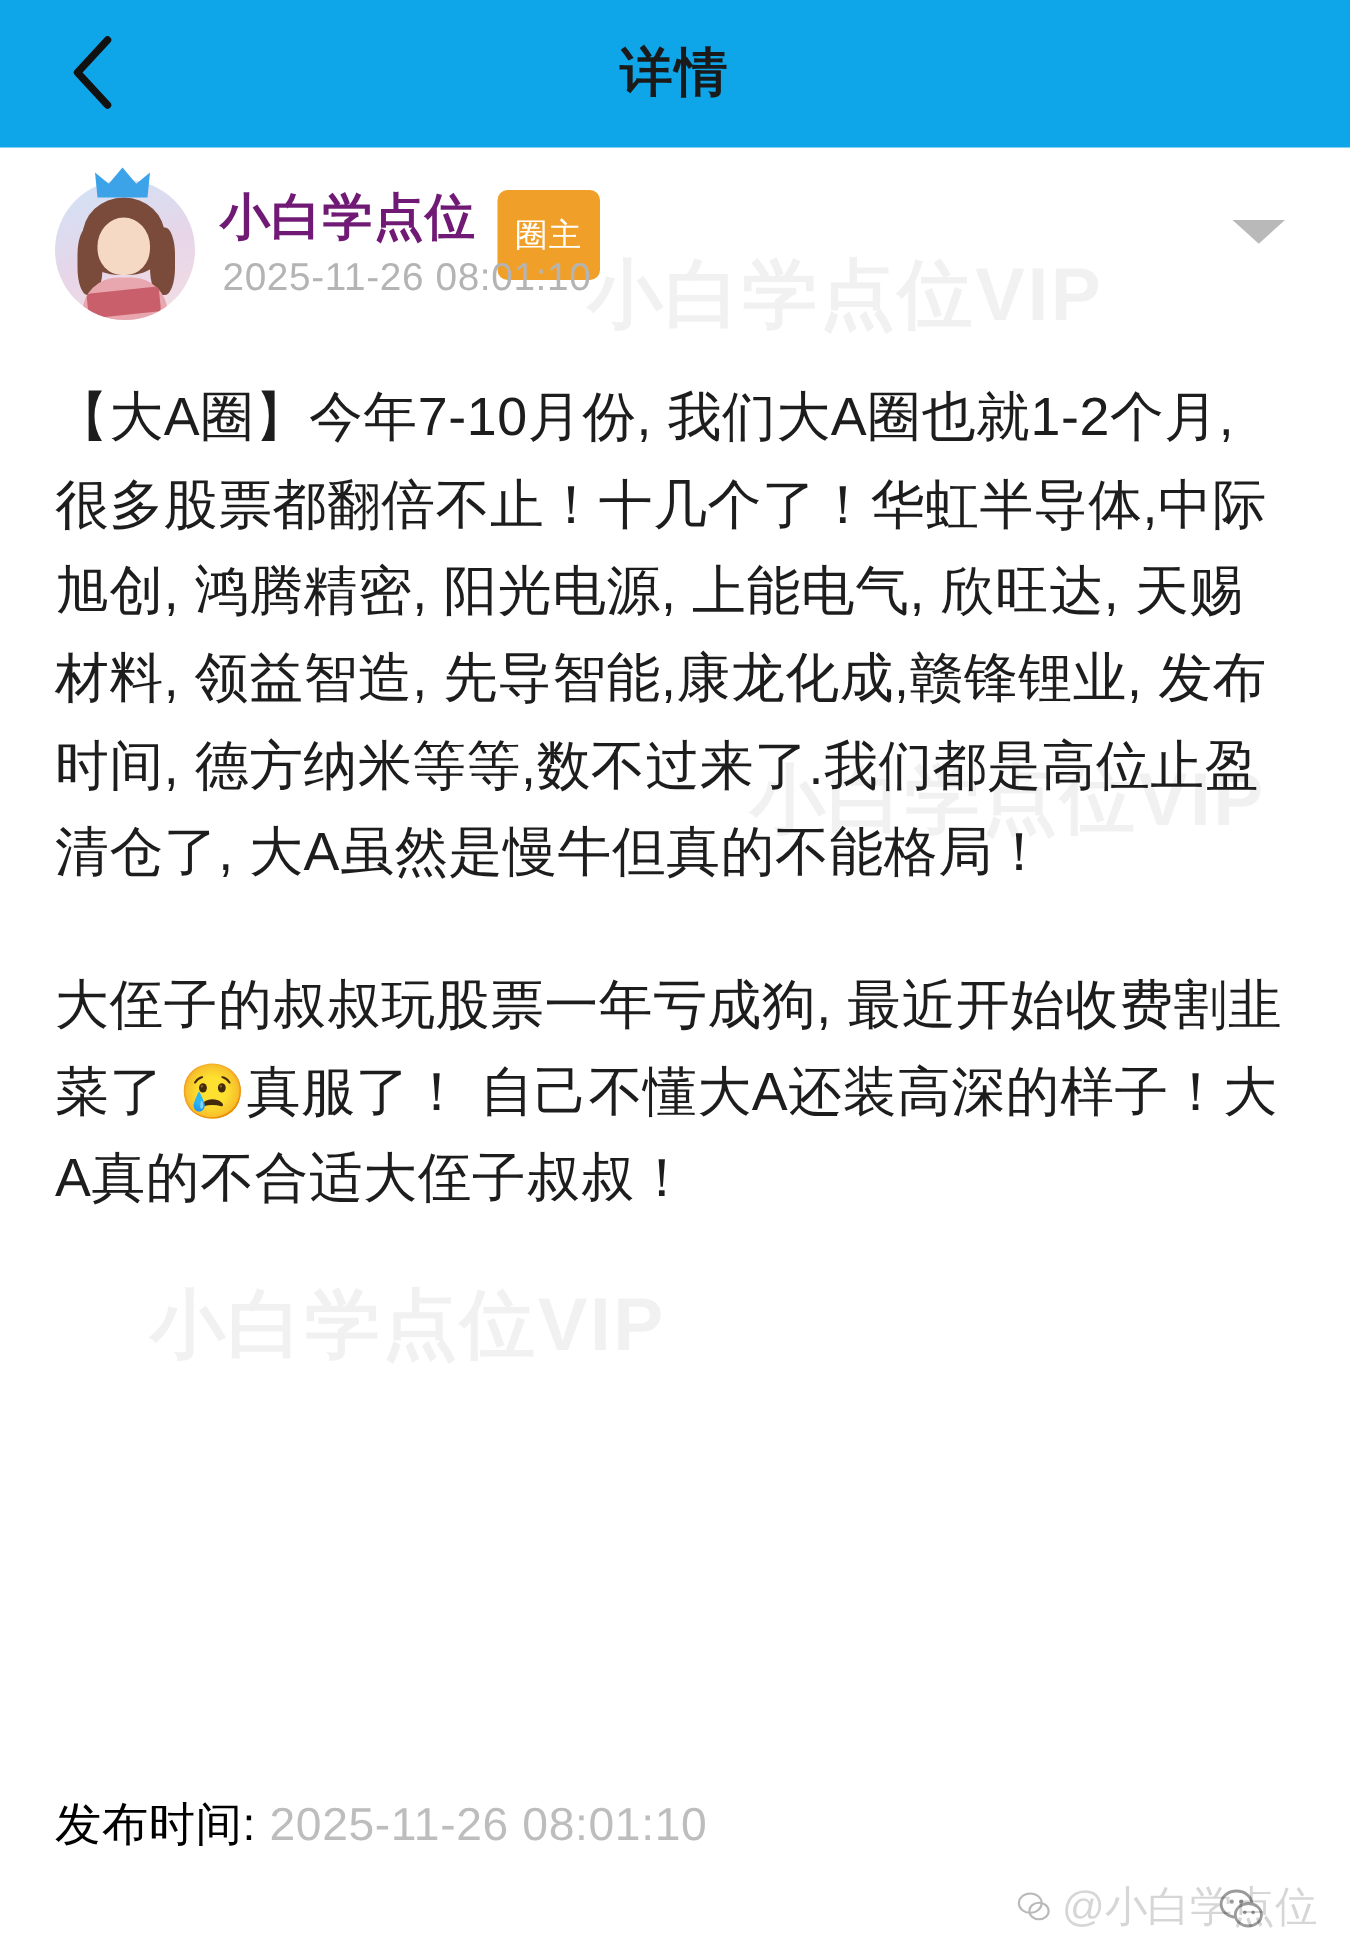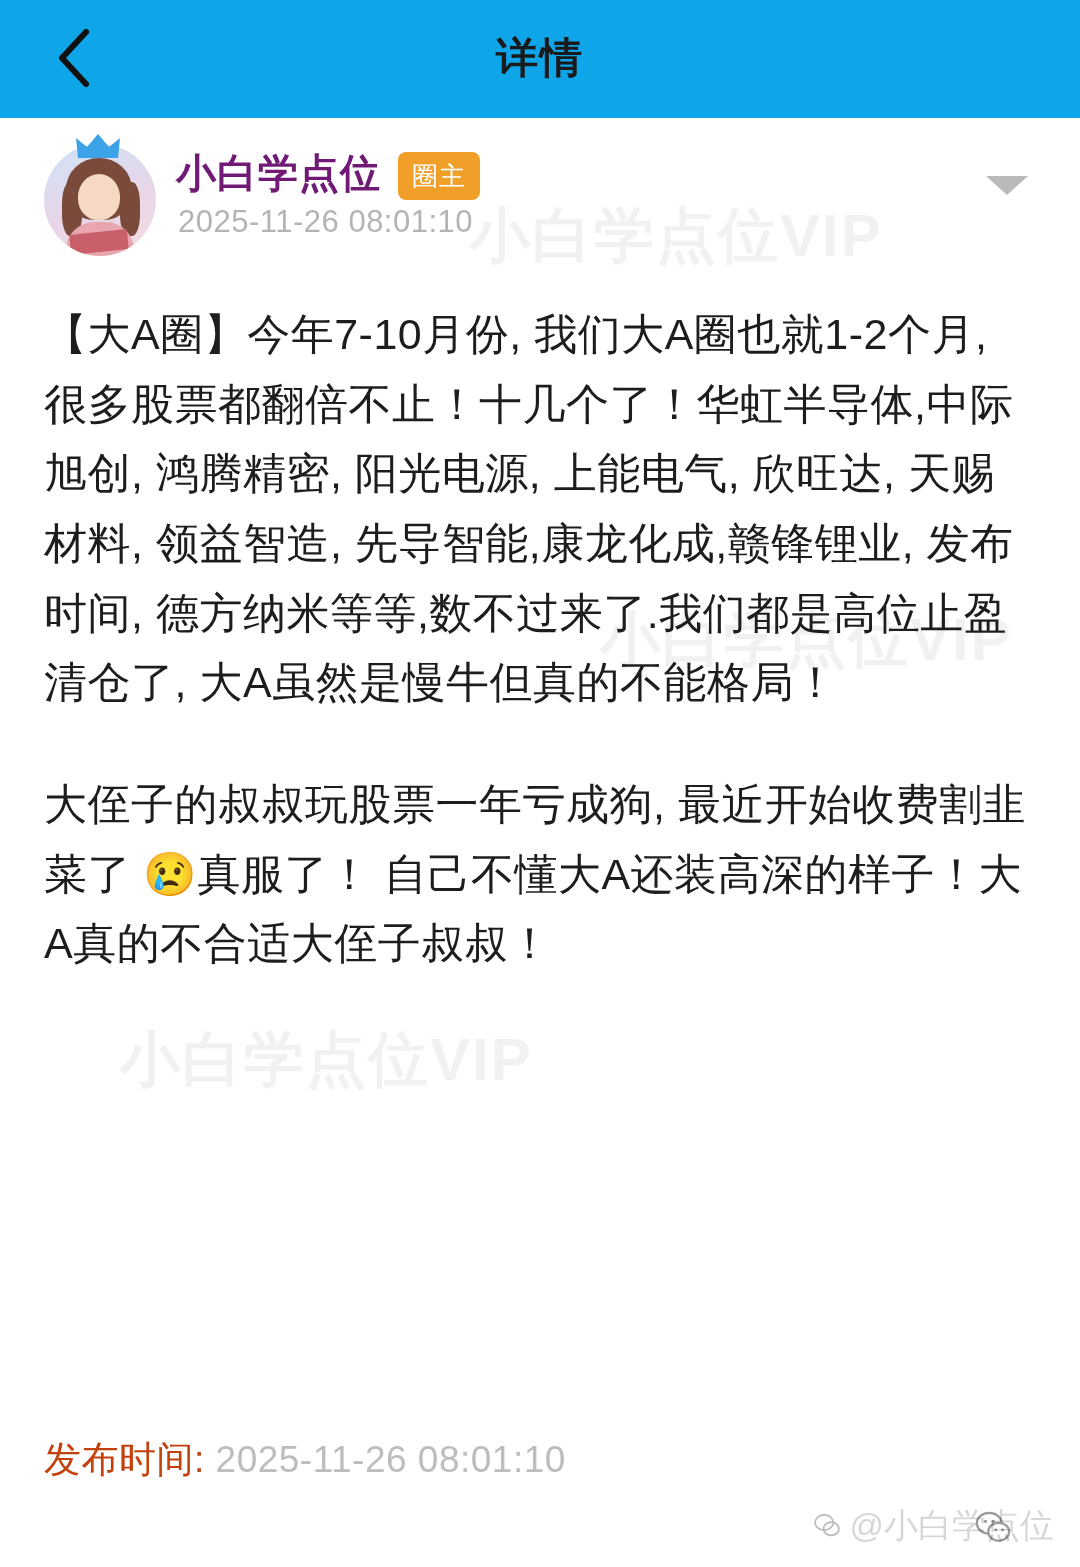--- a/index.html
+++ b/index.html
@@ -129,21 +129,21 @@
     color: #701a75;
     letter-spacing: 1px;
   }
   .owner-badge {
     position: absolute;
     left: 398px;
     top: 34px;
     background: #f0a028;
     color: #ffffff;
     font-size: 26px;
-    padding: 11px 14px;
+    padding: 23px 14px;
     border-radius: 8px;
     line-height: 1;
     letter-spacing: 1px;
   }
   .post-time {
     position: absolute;
     left: 178px;
     top: 86px;
     font-size: 31px;
     color: #b4b4b4;
@@ -198,21 +198,21 @@
     height: 150px;
   }
   .publish-line {
     position: absolute;
     left: 44px;
     top: 18px;
     font-size: 37px;
     color: #b0b0b0;
     letter-spacing: 0.5px;
   }
-  .publish-label { color: #c2410c; }
+  .publish-label { color: #000000; }
   .publish-value { color: #bdbdbd; }
 
   .gzh {
     position: absolute;
     right: 56px;
     top: 92px;
     display: flex;
     align-items: center;
     font-size: 33px;
     color: #9b9b9b;

